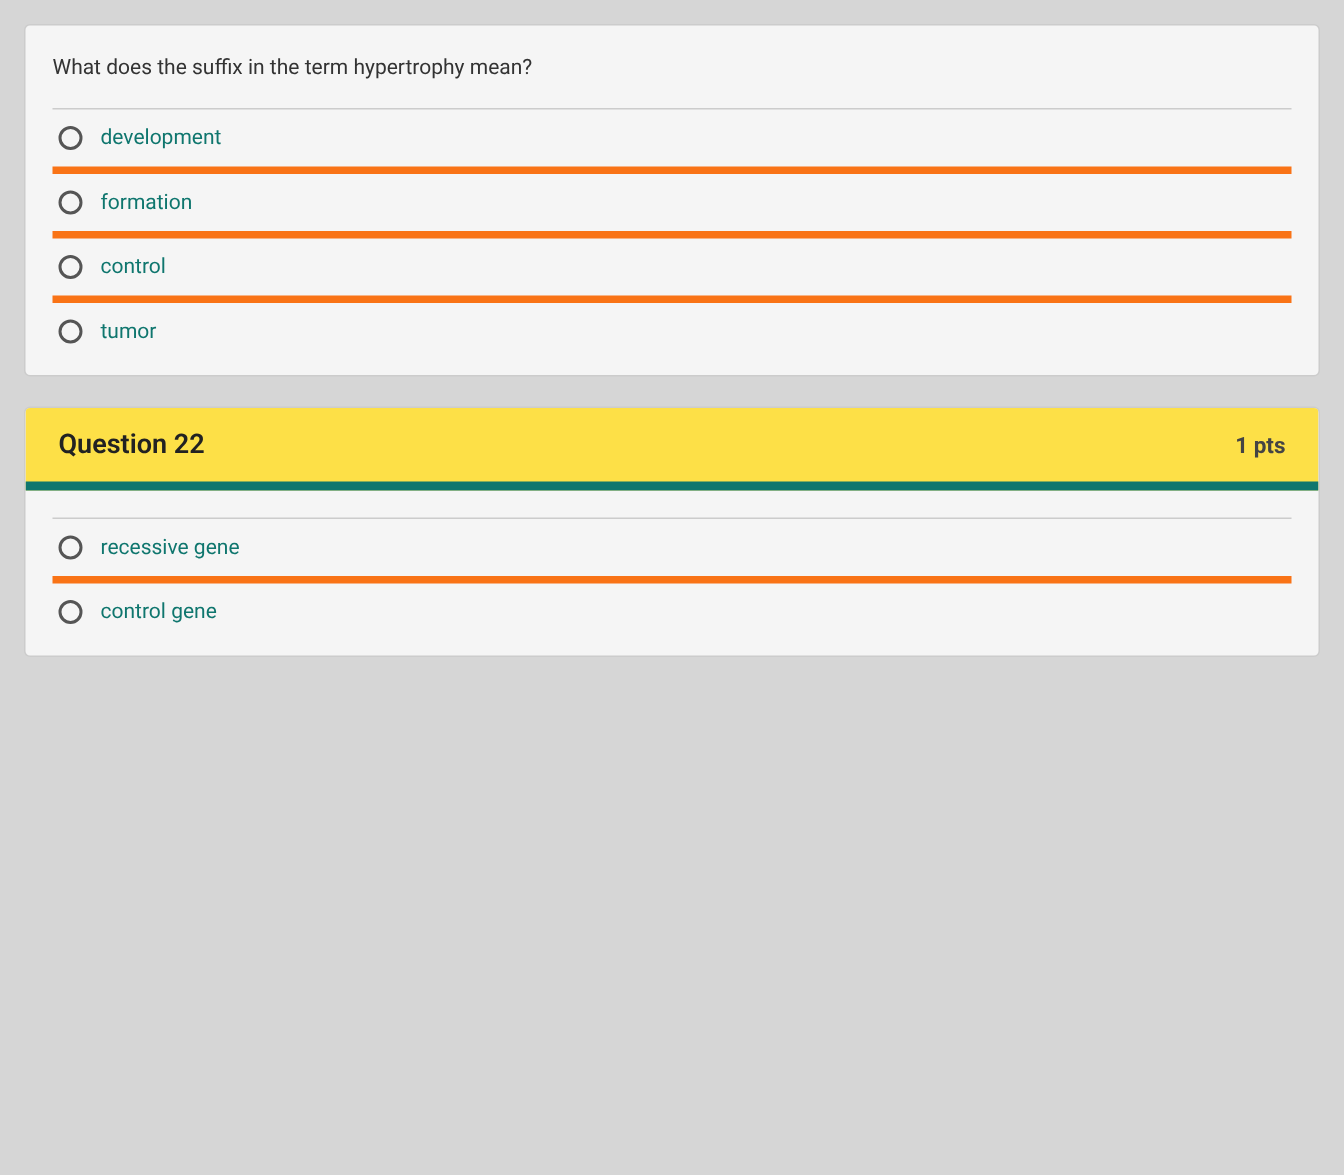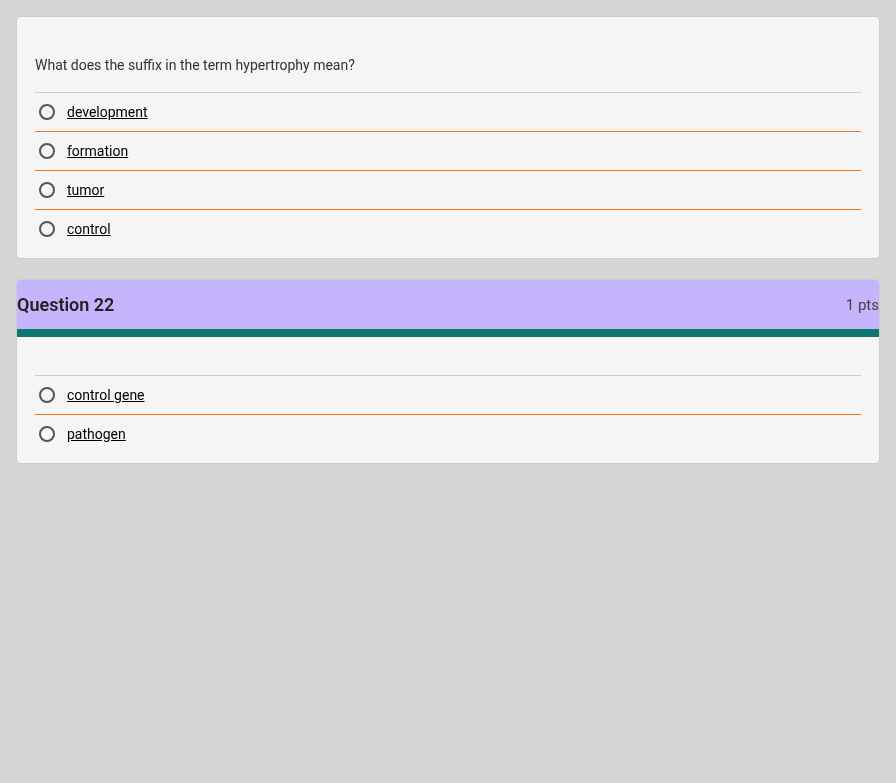--- a/index.html
+++ b/index.html
@@ -28,116 +28,115 @@
 
     .question-header-title {
       font-size: 18px;
       font-weight: 600;
       color: #222;
     }
 
     .question-header-pts {
       font-size: 15px;
       color: #444;
+      font-weight: bold;
     }
 
     .question-body {
       padding: 18px 18px 10px 18px;
-      margin-top: 20px;
     }
 
     .question-text {
       font-size: 14px;
       color: #333;
       margin-bottom: 16px;
       line-height: 1.5;
     }
 
     .options-list {
       list-style: none;
     }
 
     .option-item {
       display: flex;
       align-items: center;
       padding: 11px 4px;
-      border-top: 1px solid #f97316;
+      border-top: 5px solid #f97316;
       cursor: pointer;
     }
 
     .option-item:first-child {
       border-top: 1px solid #ccc;
     }
 
     .radio-circle {
       width: 16px;
       height: 16px;
       border-radius: 50%;
       border: 2px solid #555;
       margin-right: 12px;
       flex-shrink: 0;
       background: transparent;
       display: inline-block;
     }
 
     .option-label {
       font-size: 14px;
-      color: #000000;
-      text-decoration: underline;
+      color: #0f766e;
     }
 
     .question-header-wrapper {
       position: relative;
       display: flex;
       justify-content: space-between;
       align-items: center;
-      padding: 14px 0;
-      background-color: #c4b5fd;
-      border-bottom: 8px solid #0f766e;
+      padding: 14px 22px;
+      background-color: #fde047;
+      border-bottom: 6px solid #0f766e;
     }
   </style>
 </head>
 <body>
 
 <div class="question-card">
   <div class="question-body">
     <p class="question-text">What does the suffix in the term hypertrophy mean?</p>
     <ul class="options-list">
 
     <li class="option-item">
           <span class="radio-circle"></span>
           <span class="option-label">development</span>
         </li>
         <li class="option-item">
           <span class="radio-circle"></span>
           <span class="option-label">formation</span>
         </li>
         <li class="option-item">
           <span class="radio-circle"></span>
-          <span class="option-label">tumor</span>
+          <span class="option-label">control</span>
         </li>
         <li class="option-item">
           <span class="radio-circle"></span>
-          <span class="option-label">control</span>
+          <span class="option-label">tumor</span>
         </li>
       </ul>
   </div>
 </div>
 
 <div class="question-card">
   <div class="question-header-wrapper">
     <span class="question-header-title">Question 22</span>
     <span class="question-header-pts">1 pts</span>
   </div>
   <div class="question-body">
     <ul class="options-list">
 
+    <li class="option-item">
+          <span class="radio-circle"></span>
+          <span class="option-label">recessive gene</span>
+        </li>
         <li class="option-item">
           <span class="radio-circle"></span>
           <span class="option-label">control gene</span>
-        </li>
-        <li class="option-item">
-          <span class="radio-circle"></span>
-          <span class="option-label">pathogen</span>
         </li>
       </ul>
   </div>
 </div>
 
 </body></html>

